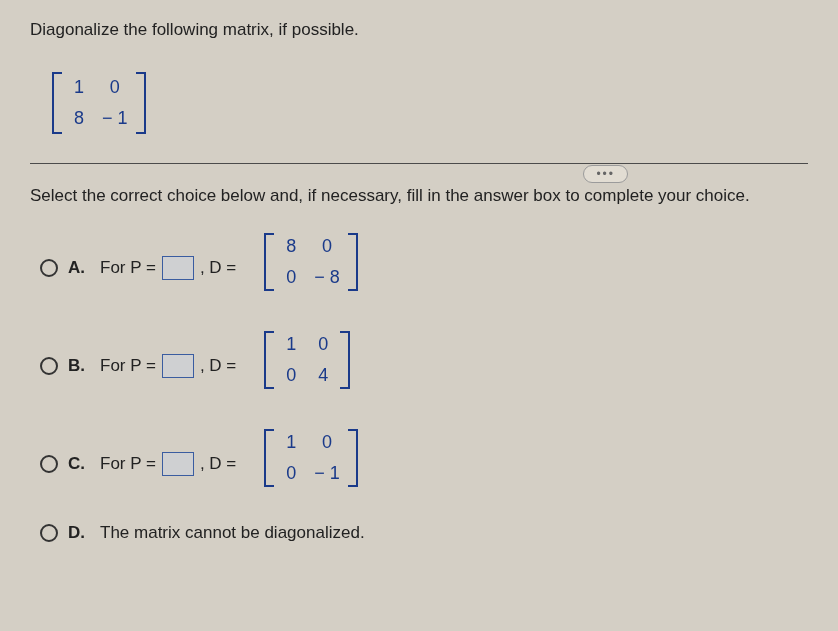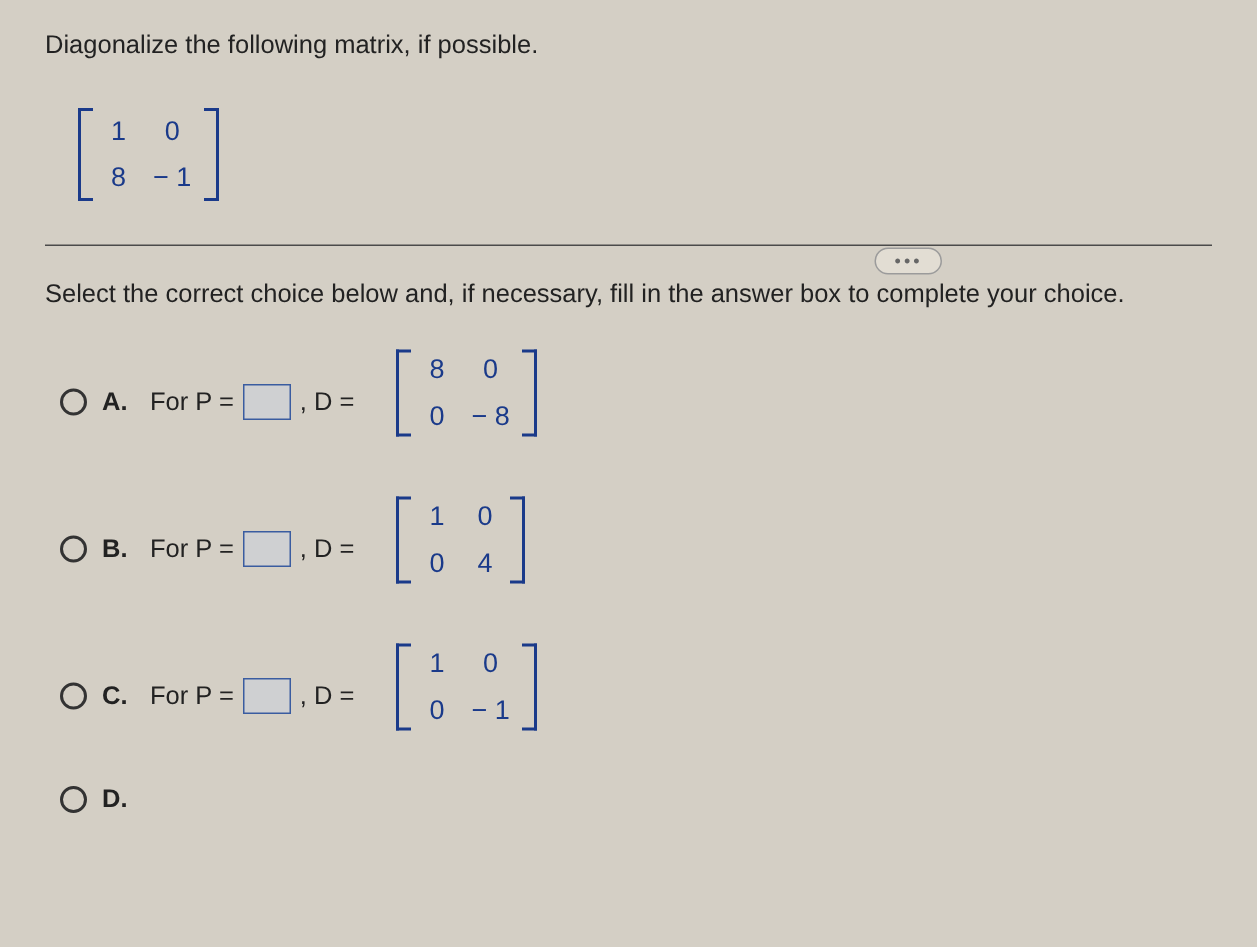--- a/index.html
+++ b/index.html
@@ -179,18 +179,21 @@
           <span>− 1</span>
         </div>
         <div class="bracket-right"></div>
       </div>
     </div>
   </div>
 
   <div class="choice-row" style="min-height:30px;">
     <div class="radio"></div>
     <div class="choice-label">D.</div>
+    <div class="choice-content">
+      <span class="eq-text">The matrix cannot be diagonalized.</span>
+    </div>
   </div>
 
 </div>
 
 
 
 
 </body></html>

